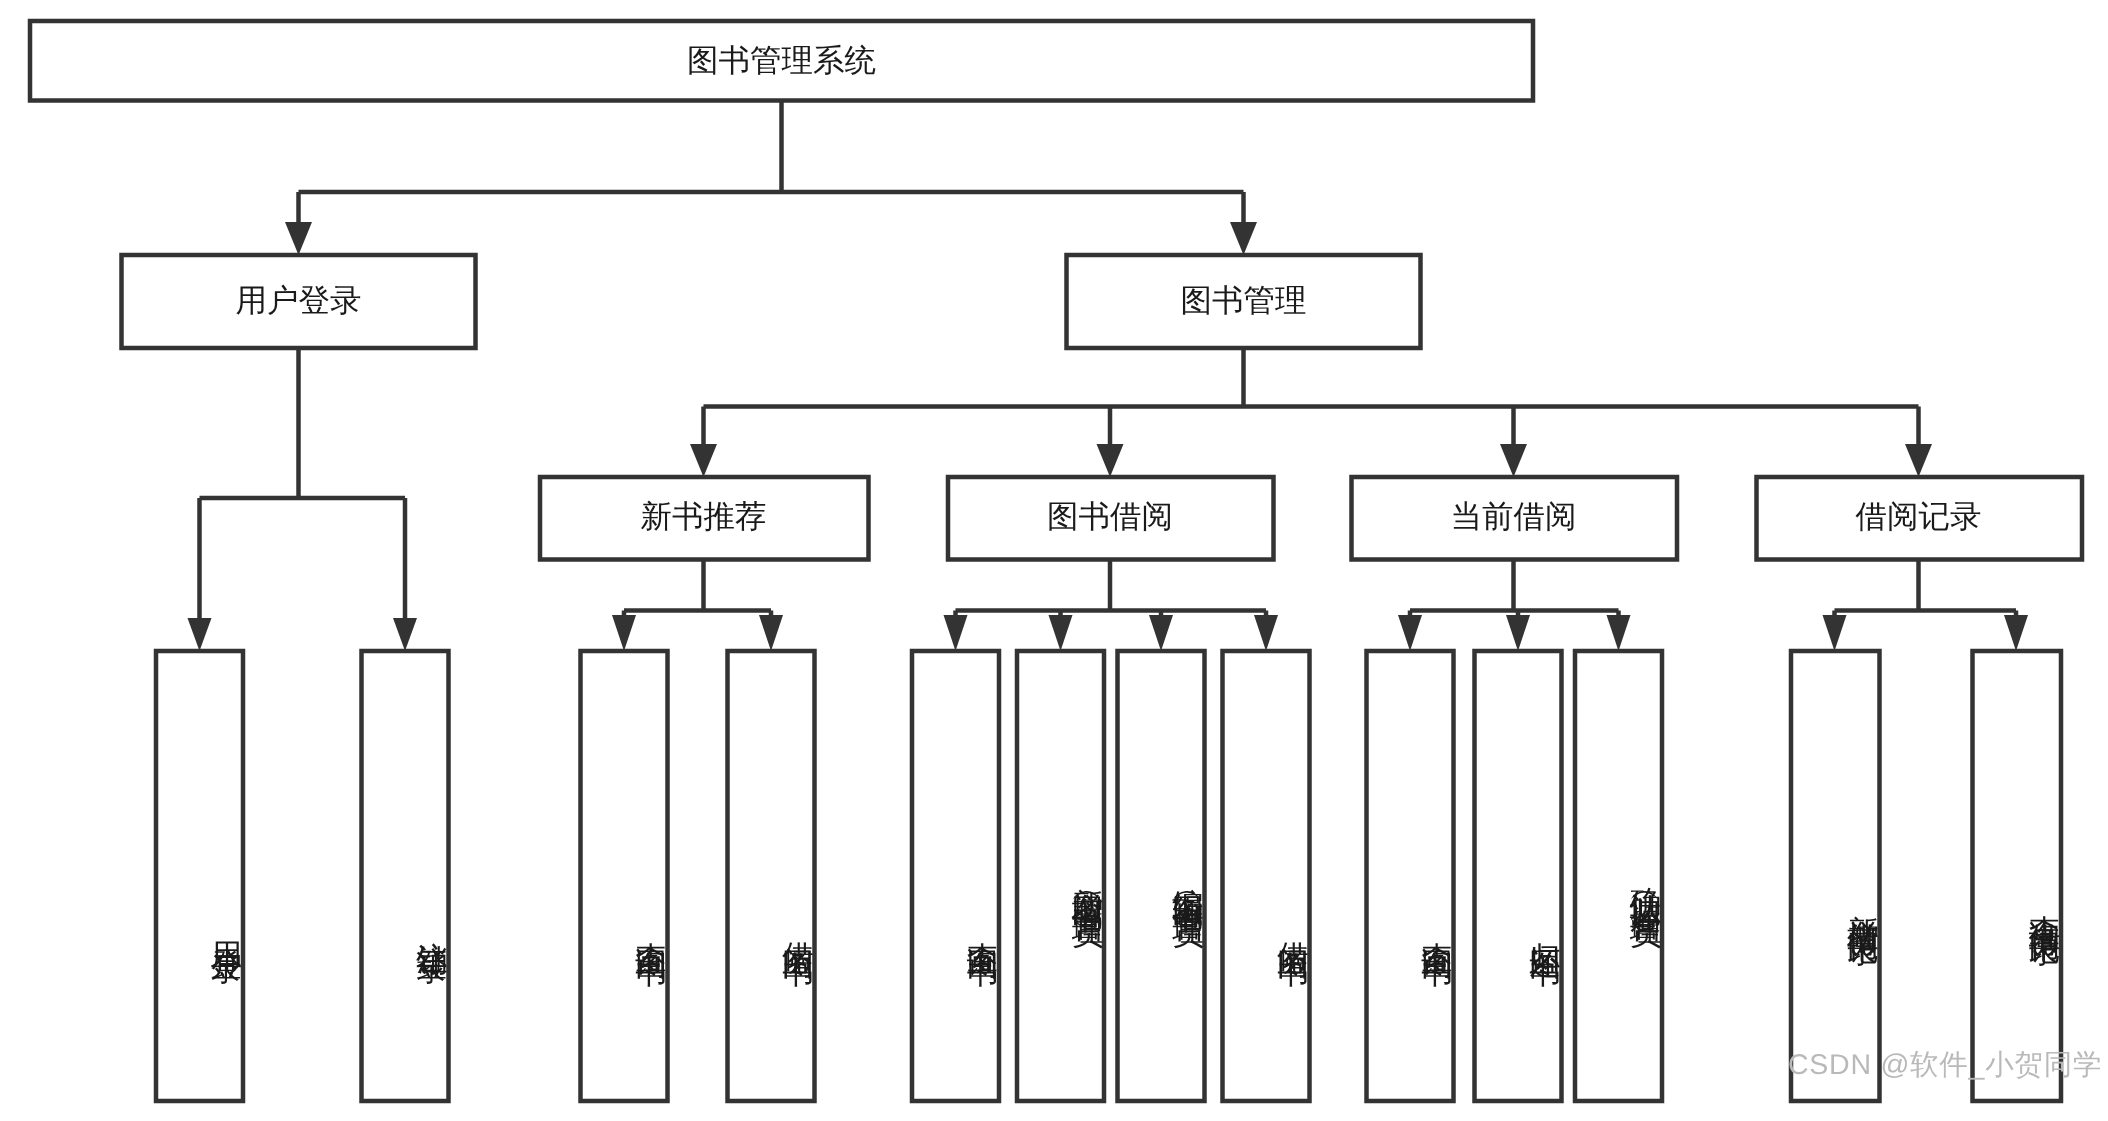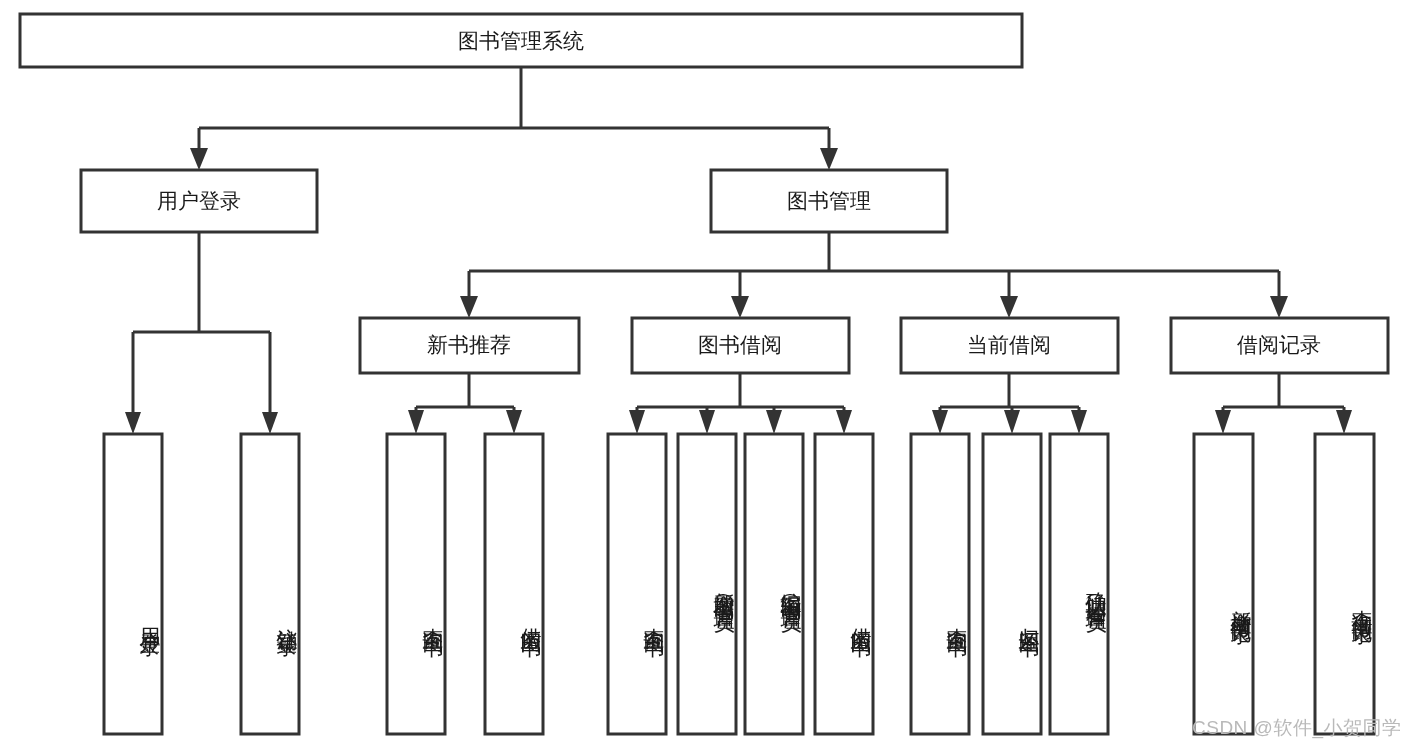--- a/index.html
+++ b/index.html
@@ -195,15 +195,15 @@
   <div class="node-label-v" style="left:608px; top:500px; width:58px; height:234px;">查询图书</div>
   <div class="node-label-v" style="left:678px; top:443px; width:58px; height:291px;">新增图书（管理员）</div>
   <div class="node-label-v" style="left:745px; top:443px; width:58px; height:291px;">编辑图书（管理员）</div>
   <div class="node-label-v" style="left:815px; top:500px; width:58px; height:234px;">借阅图书</div>
   <div class="node-label-v" style="left:911px; top:500px; width:58px; height:234px;">查询图书</div>
   <div class="node-label-v" style="left:983px; top:500px; width:58px; height:234px;">归还图书</div>
   <div class="node-label-v" style="left:1050px; top:443px; width:58px; height:291px;">确认归还（管理员）</div>
   <div class="node-label-v" style="left:1194px; top:470px; width:59px; height:264px;">新增借阅记录</div>
   <div class="node-label-v" style="left:1315px; top:470px; width:59px; height:264px;">查询借阅记录</div>
 
-  <div class="watermark" style="left:1192px; top:715px;">CSDN @软件_小贺同学</div>
+  <div class="watermark" style="left:1192px; top:697px;">CSDN @软件_小贺同学</div>
 
 </div>
 
 </body></html>

